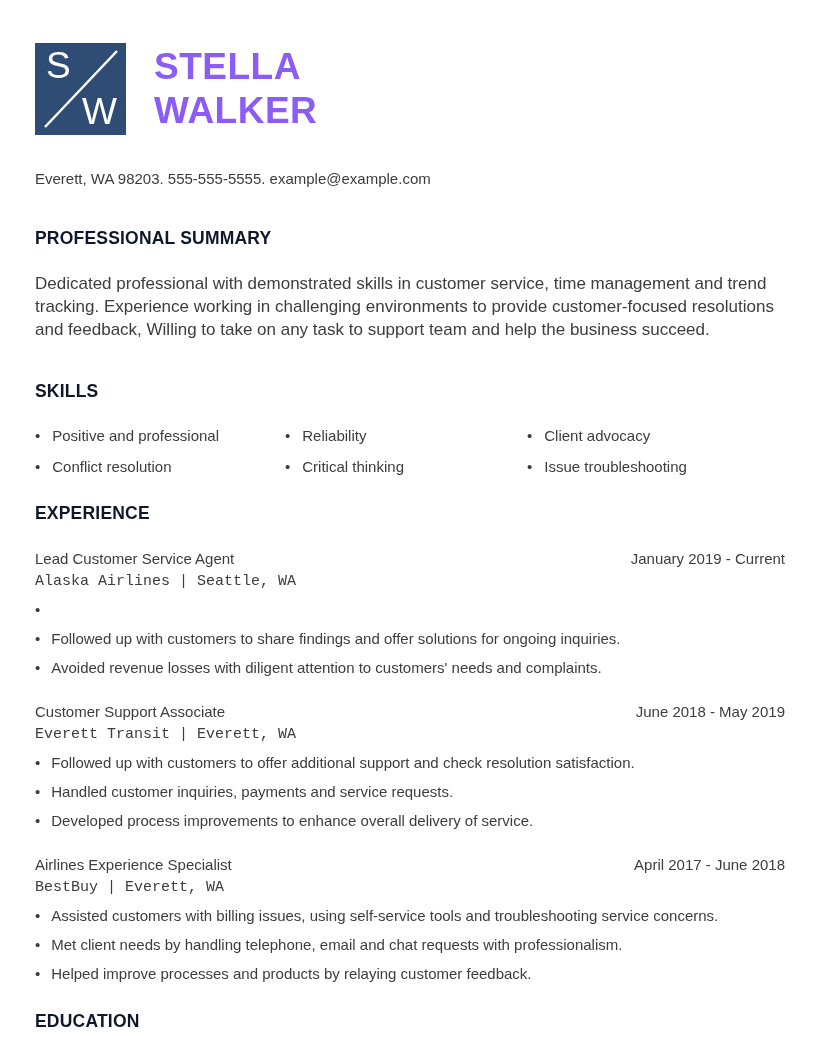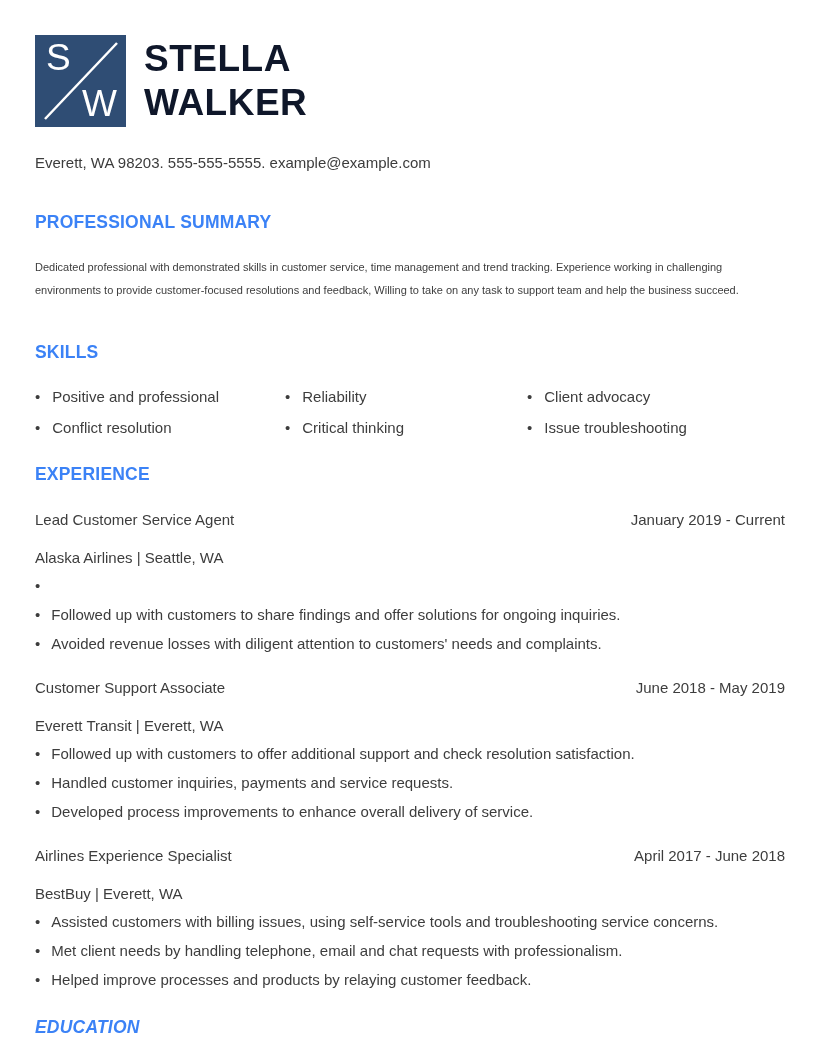--- a/index.html
+++ b/index.html
@@ -27,65 +27,65 @@
   .logo svg { position: absolute; left: 0; top: 0; }
   .logo-s {
     position: absolute; top: 1px; left: 11px;
     font-size: 37px; line-height: 1.2; color: #ffffff; font-weight: 400;
   }
   .logo-w {
     position: absolute; bottom: 1px; right: 9px;
     font-size: 37px; line-height: 1.2; color: #ffffff; font-weight: 400;
   }
   .name {
-    margin: 0; padding: 0;
+    margin: 10px; padding: 0;
     font-size: 37px; font-weight: 700;
     letter-spacing: 0.5px;
     line-height: 44px;
-    color: #0f172a;
+    color: #8b5cf6;
   }
 
   .contact { margin-top: 27px; font-size: 15px; color: #3c3c3c; }
 
   
   h2 {
     margin: 0; padding: 0;
     font-size: 17.5px; font-weight: 700;
     letter-spacing: 0.2px;
-    color: #3b82f6;
+    color: #0f172a;
   }
   .sec-summary h2 { margin-top: 41px; }
   .summary-text {
     margin: 23px 0 0 0;
-    font-size: 11px; line-height: 23px;
+    font-size: 17px; line-height: 23px;
     color: #3d3d3d;
   }
 
   .sec-skills h2 { margin-top: 40px; }
   .skills-grid {
     margin-top: 25px;
     display: grid;
     grid-template-columns: 250px 242px auto;
     row-gap: 13px;
   }
   .skill-item { display: flex; gap: 12px; font-size: 15px; line-height: 18px; }
 
   .sec-experience h2 { margin-top: 27px; }
   .job { margin-top: 26px; }
   .job-head, .edu-head {
     display: flex; justify-content: space-between; align-items: baseline;
     font-size: 15px; line-height: 18px; color: #3d3d3d; gap: 33px;
   }
-  .company { margin-top: 20px; font-size: 15px; line-height: 18px; }
+  .company { margin-top: 5px; font-size: 15px; line-height: 18px; font-family: Liberation Mono, monospace; }
   .job ul { list-style: none; margin: 10px 0 0 0; padding: 0; }
   .job li { display: flex; gap: 11px; margin-top: 11px; font-size: 15px; line-height: 18px; }
   .job li:first-child { margin-top: 0; }
   .blt { flex: 0 0 auto; color: #3d3d3d; }
 
-  .sec-education h2 { margin-top: 28px; font-style: italic; }
+  .sec-education h2 { margin-top: 28px; }
   .edu-head { margin-top: 25px; justify-content: flex-end; }
   .school { margin-top: 6px; font-size: 15px; line-height: 18px; }
 </style>
 </head>
 <body>
 
 <div class="page">
 
   <div class="header">
     <div class="logo">

